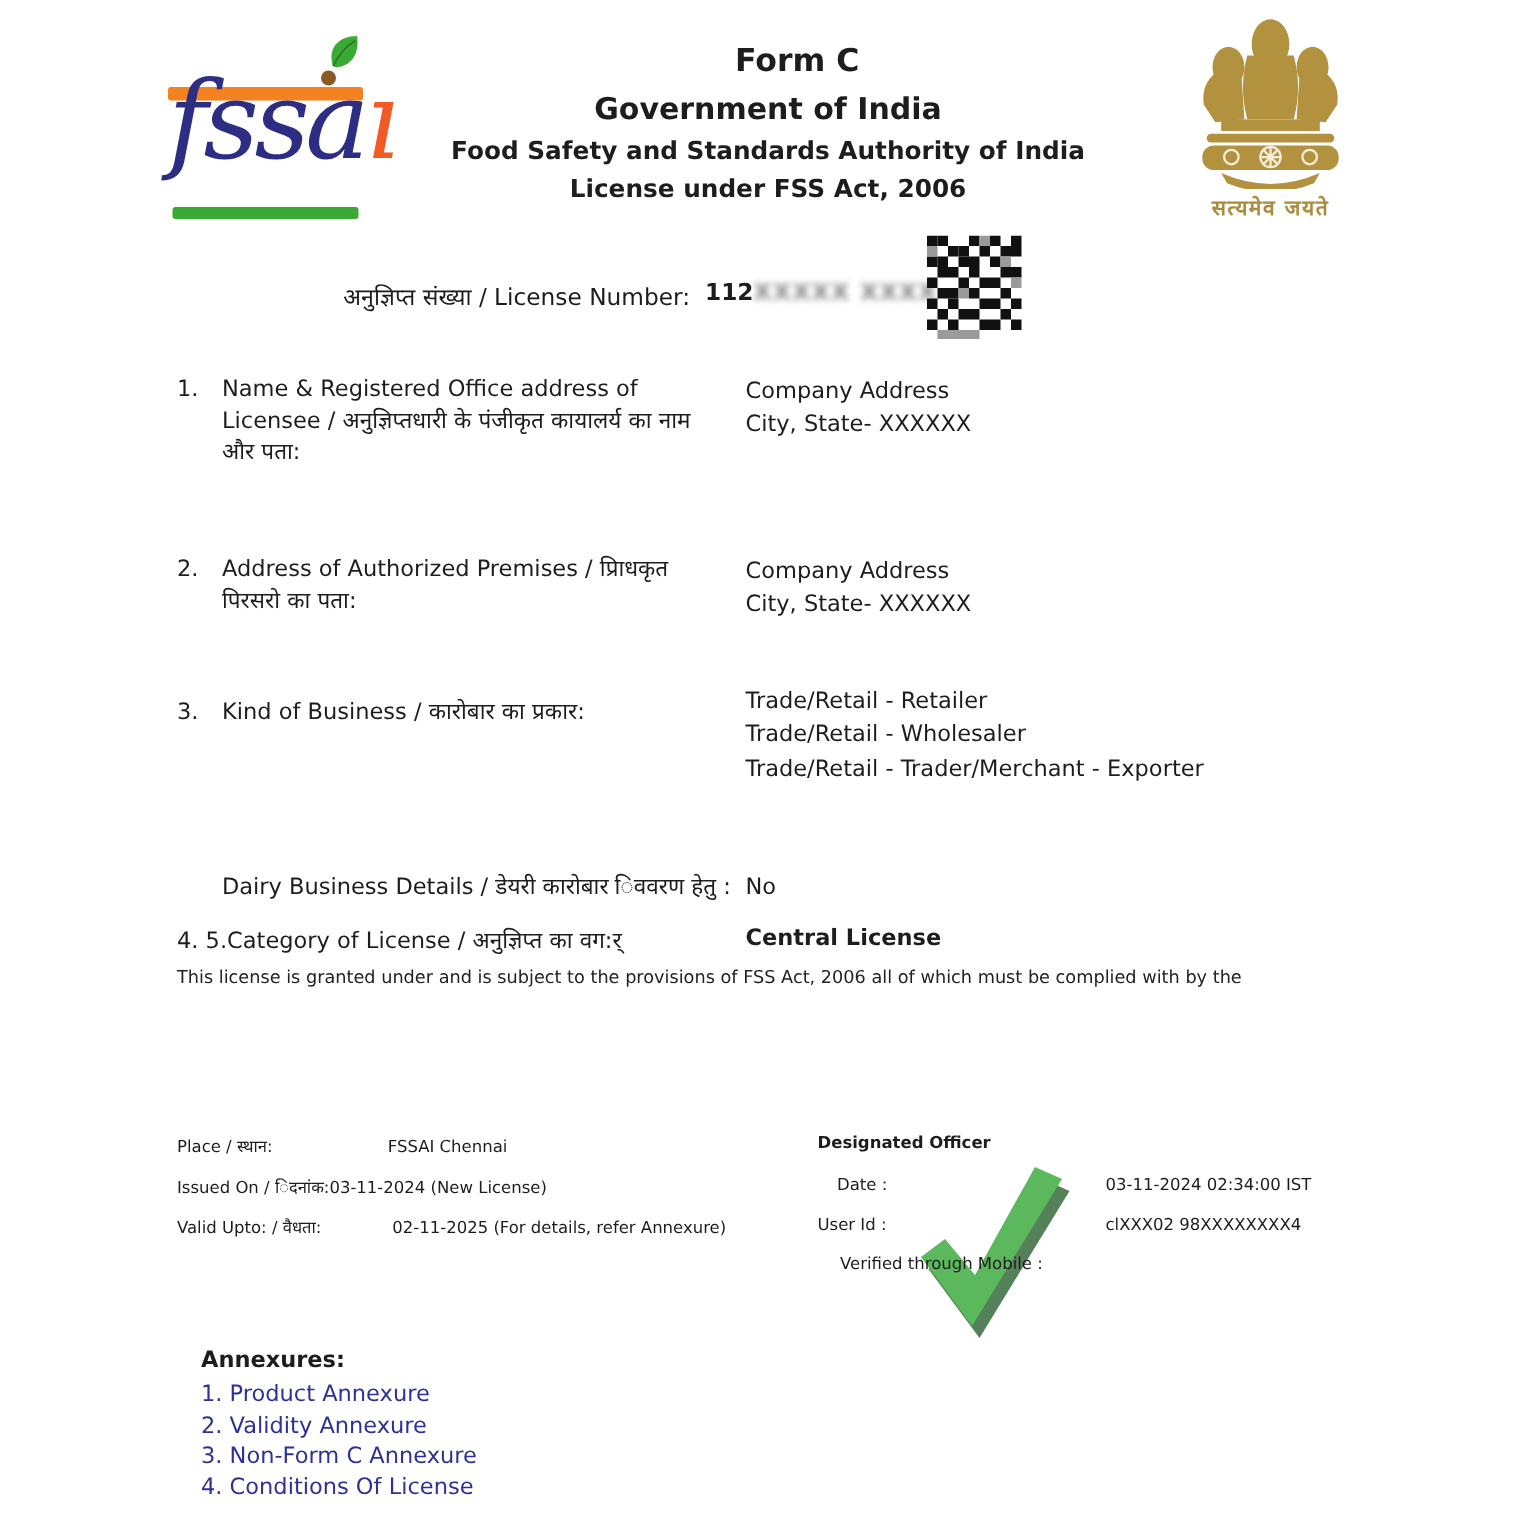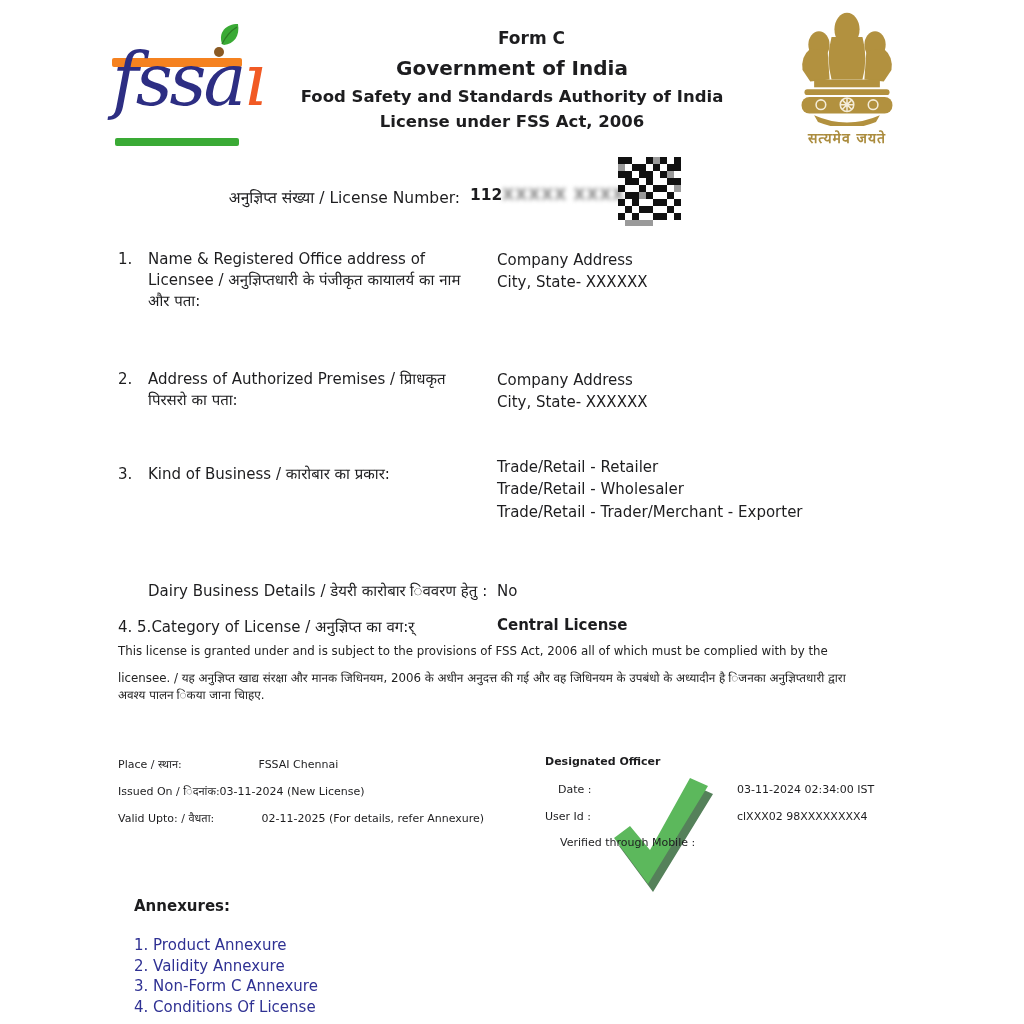--- a/index.html
+++ b/index.html
@@ -3,21 +3,21 @@
 <meta charset="utf-8">
 <style>
   html,body{margin:0;padding:0;background:#fff;}
   .page{position:relative;width:1024px;height:1024px;background:#ffffff;overflow:hidden;
         font-family:"DejaVu Sans",sans-serif;color:#1d1d1f;}
   .abs{position:absolute;}
   .b{font-weight:bold;}
 
   
   .titles{left:0;right:0;top:28px;text-align:center;}
-  .h1{font-size:17px;font-weight:bold;margin:0 0 8px 0;padding-left:39px;}
+  .h1{font-size:21px;font-weight:bold;margin:0 0 8px 0;padding-left:39px;}
   .h2{font-size:20px;font-weight:bold;margin:0 0 7px 0;}
   .h3{font-size:16.5px;font-weight:bold;margin:0 0 6px 0;}
   .h4{font-size:16.5px;font-weight:bold;margin:0;}
 
   
   .logo{left:112px;top:14px;width:132px;height:136px;}
   .logo .bar-o{position:absolute;left:0;top:44px;width:130px;height:9px;background:#f58220;border-radius:2px;z-index:1;}
   .logo .bar-g{position:absolute;left:3px;top:124px;width:124px;height:8px;background:#3aaa35;border-radius:2px;z-index:1;}
   .logo .txt{position:absolute;left:0;top:30px;z-index:2;font-family:"DejaVu Serif",serif;
              font-style:italic;font-size:72px;line-height:1;letter-spacing:-3px;white-space:nowrap;}
@@ -37,21 +37,21 @@
 
   
   .num{font-size:15px;}
   .lbl{font-size:15px;line-height:21px;}
   .val{font-size:15px;line-height:21.5px;}
   .val div{margin:0;}
 
   .legal{font-size:11.8px;color:#222;}
   .links a, .link-item{color:#2f3193;}
   .annex{left:134px;top:897px;font-size:15px;}
-  .annex .title{font-weight:bold;margin-bottom:20px;}
+  .annex .title{font-weight:bold;margin-bottom:4px;}
   .annex .link-item{line-height:20.6px;cursor:pointer;}
 
   .foot-lbl{font-size:11px;}
   .check{left:602px;top:768px;z-index:1;}
   .z2{z-index:2;}
 </style>
 </head>
 <body>
 
 <div class="page">
@@ -177,21 +177,20 @@
     <div>Trade/Retail - Trader/Merchant - Exporter</div>
   </div>
 
   <div class="abs lbl" style="left:148px;top:581px;">Dairy Business Details / डेयरी कारोबार िववरण हेतु :</div>
   <div class="abs val" style="left:497px;top:581px;">No</div>
 
   <div class="abs lbl" style="left:118px;top:617px;">4. 5.Category of License / अनुज्ञिप्त का वग:र्</div>
   <div class="abs val b" style="left:497px;top:615px;">Central License</div>
 
   <div class="abs legal" style="left:118px;top:644px;width:770px;">This license is granted under and is subject to the provisions of FSS Act, 2006 all of which must be complied with by the</div>
-  <div class="abs legal" style="left:118px;top:670px;width:742px;line-height:16.5px;">licensee. / यह अनुज्ञिप्त खाद्य संरक्षा और मानक जिधिनयम, 2006 के अधीन अनुदत्त की गई और वह जिधिनयम के उपबंधो के अध्यादीन है िजनका अनुज्ञिप्तधारी द्वारा अवश्य पालन िकया जाना चिाहए.</div>
 
   <div class="abs foot-lbl" style="left:118px;top:756px;">
     <span style="display:inline-block;width:137px;">Place / स्थान:</span>
     <span>FSSAI Chennai</span>
   </div>
   <div class="abs foot-lbl" style="left:118px;top:783px;">
     <span>Issued On / िदनांक:</span><span>03-11-2024 (New License)</span>
   </div>
   <div class="abs foot-lbl" style="left:118px;top:810px;">
     <span style="display:inline-block;width:140px;">Valid Upto: / वैधता:</span>

